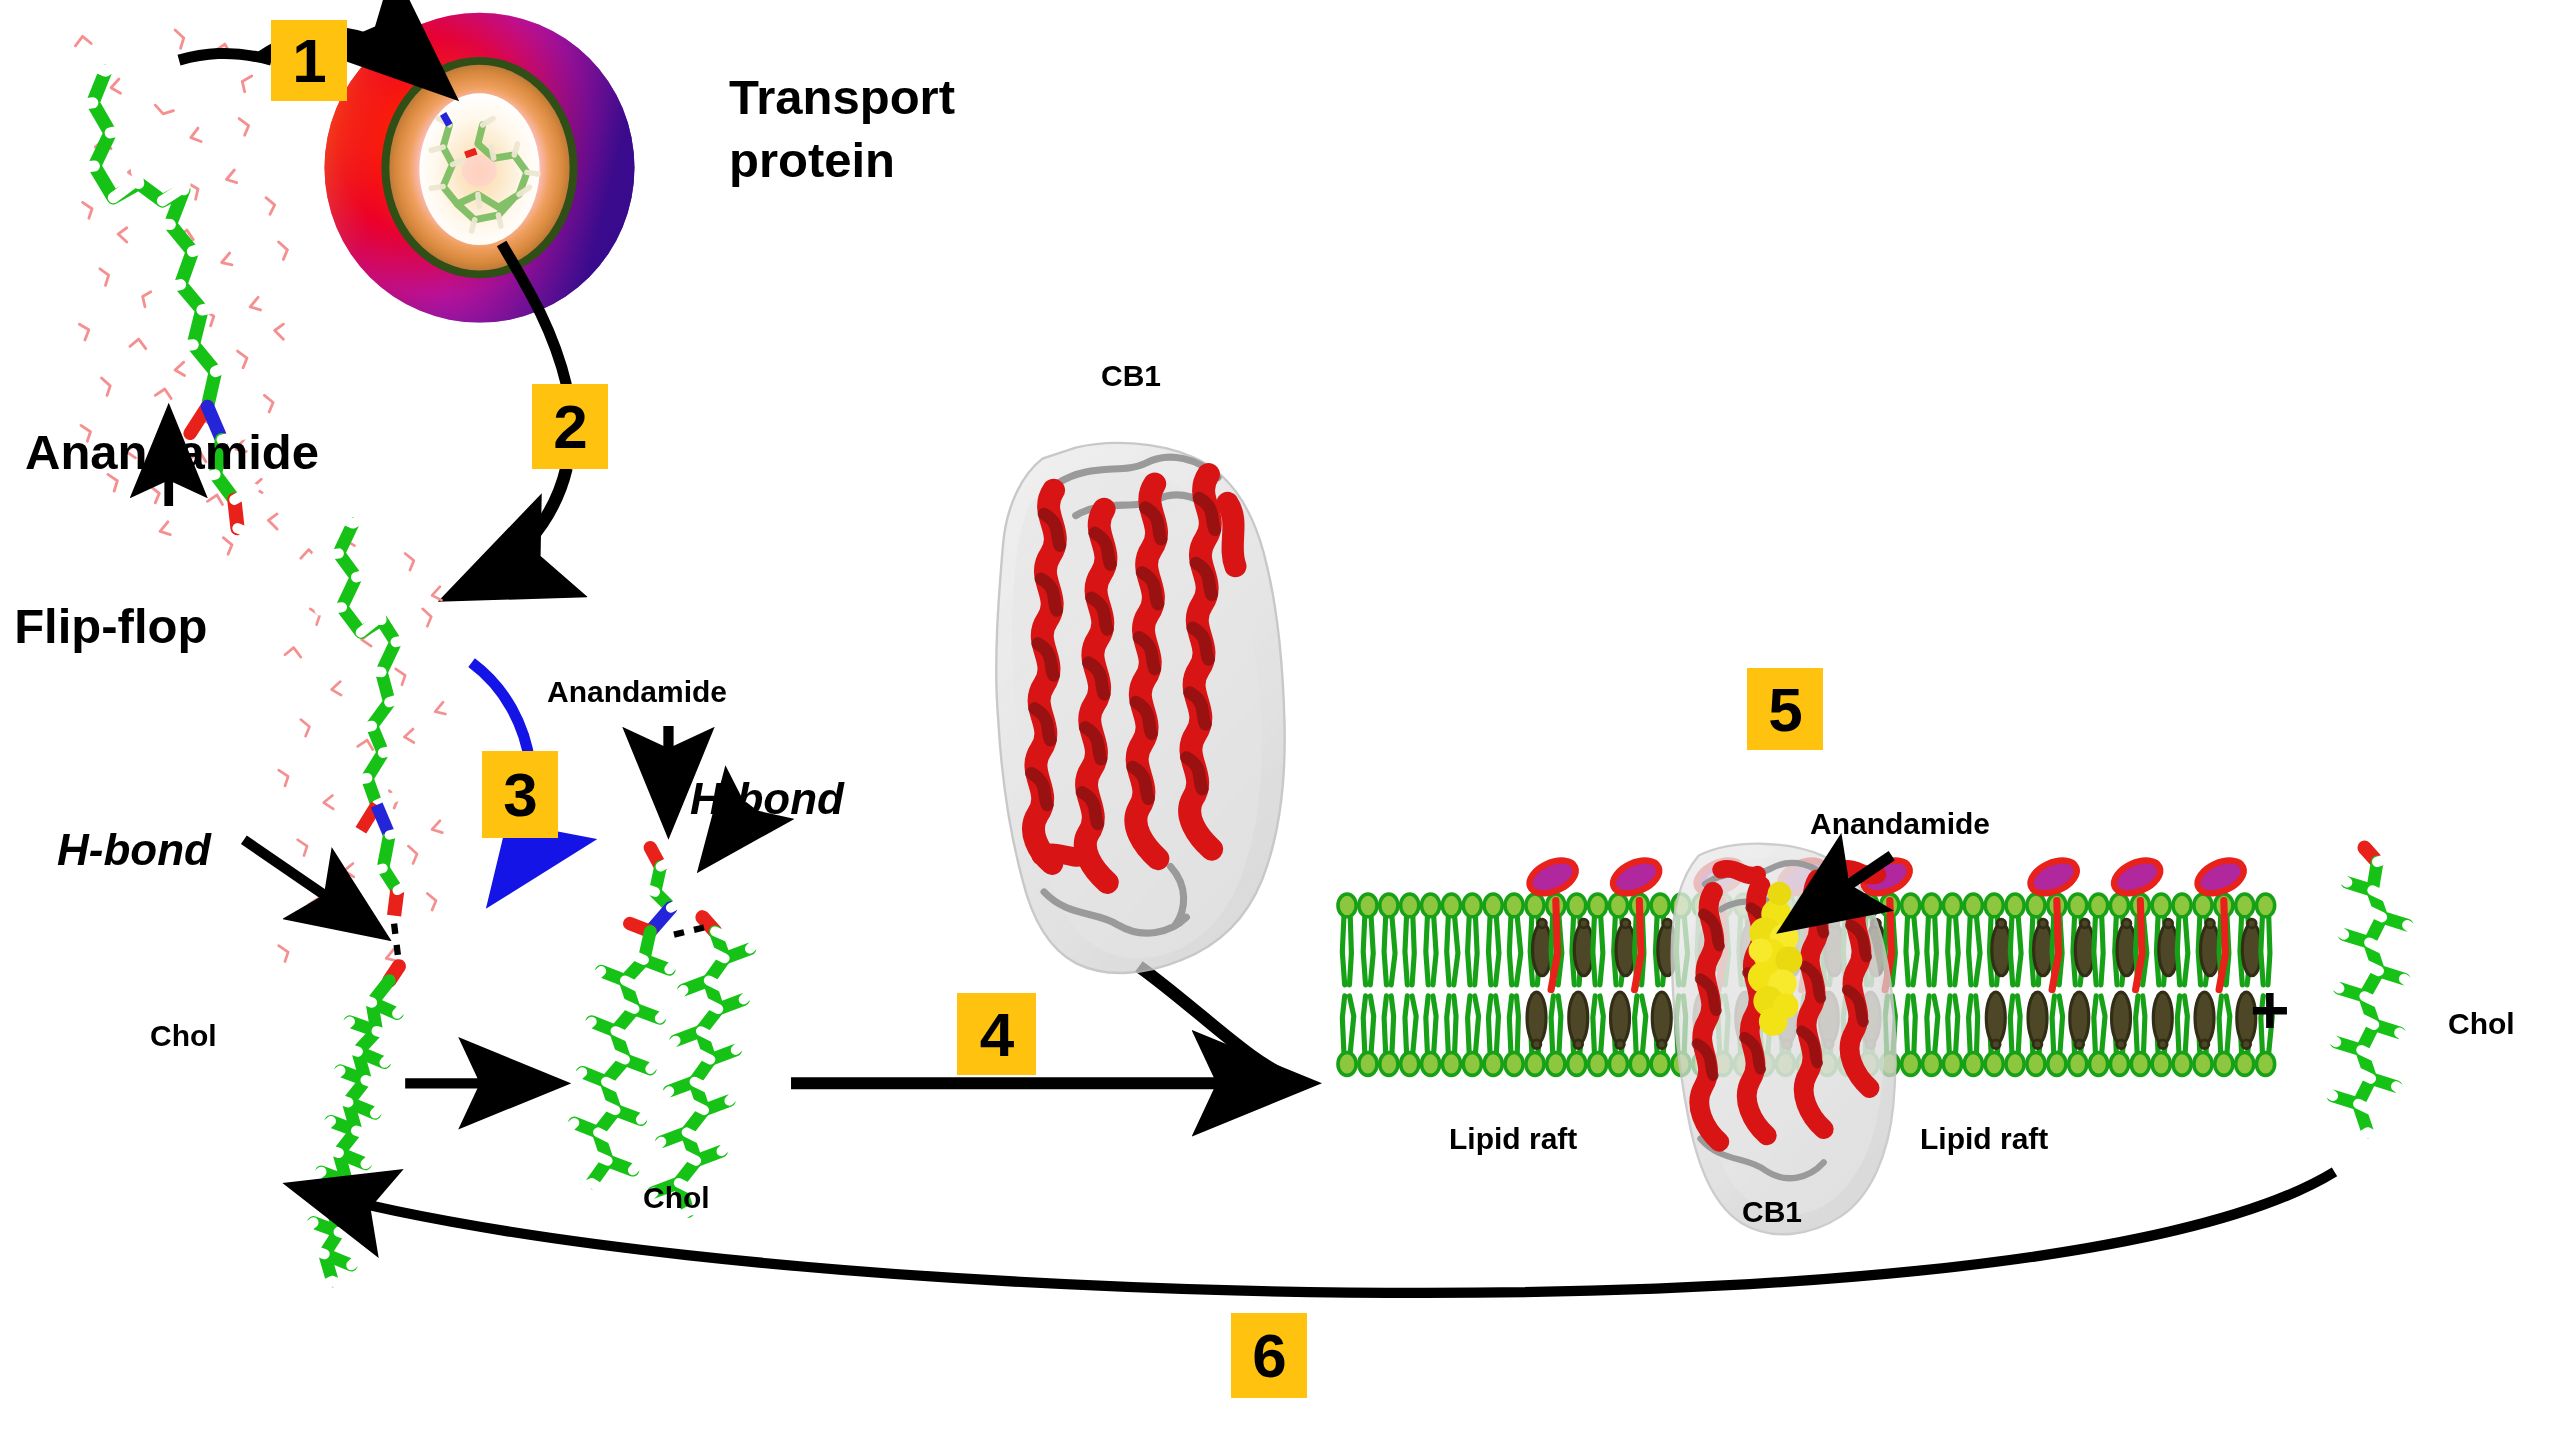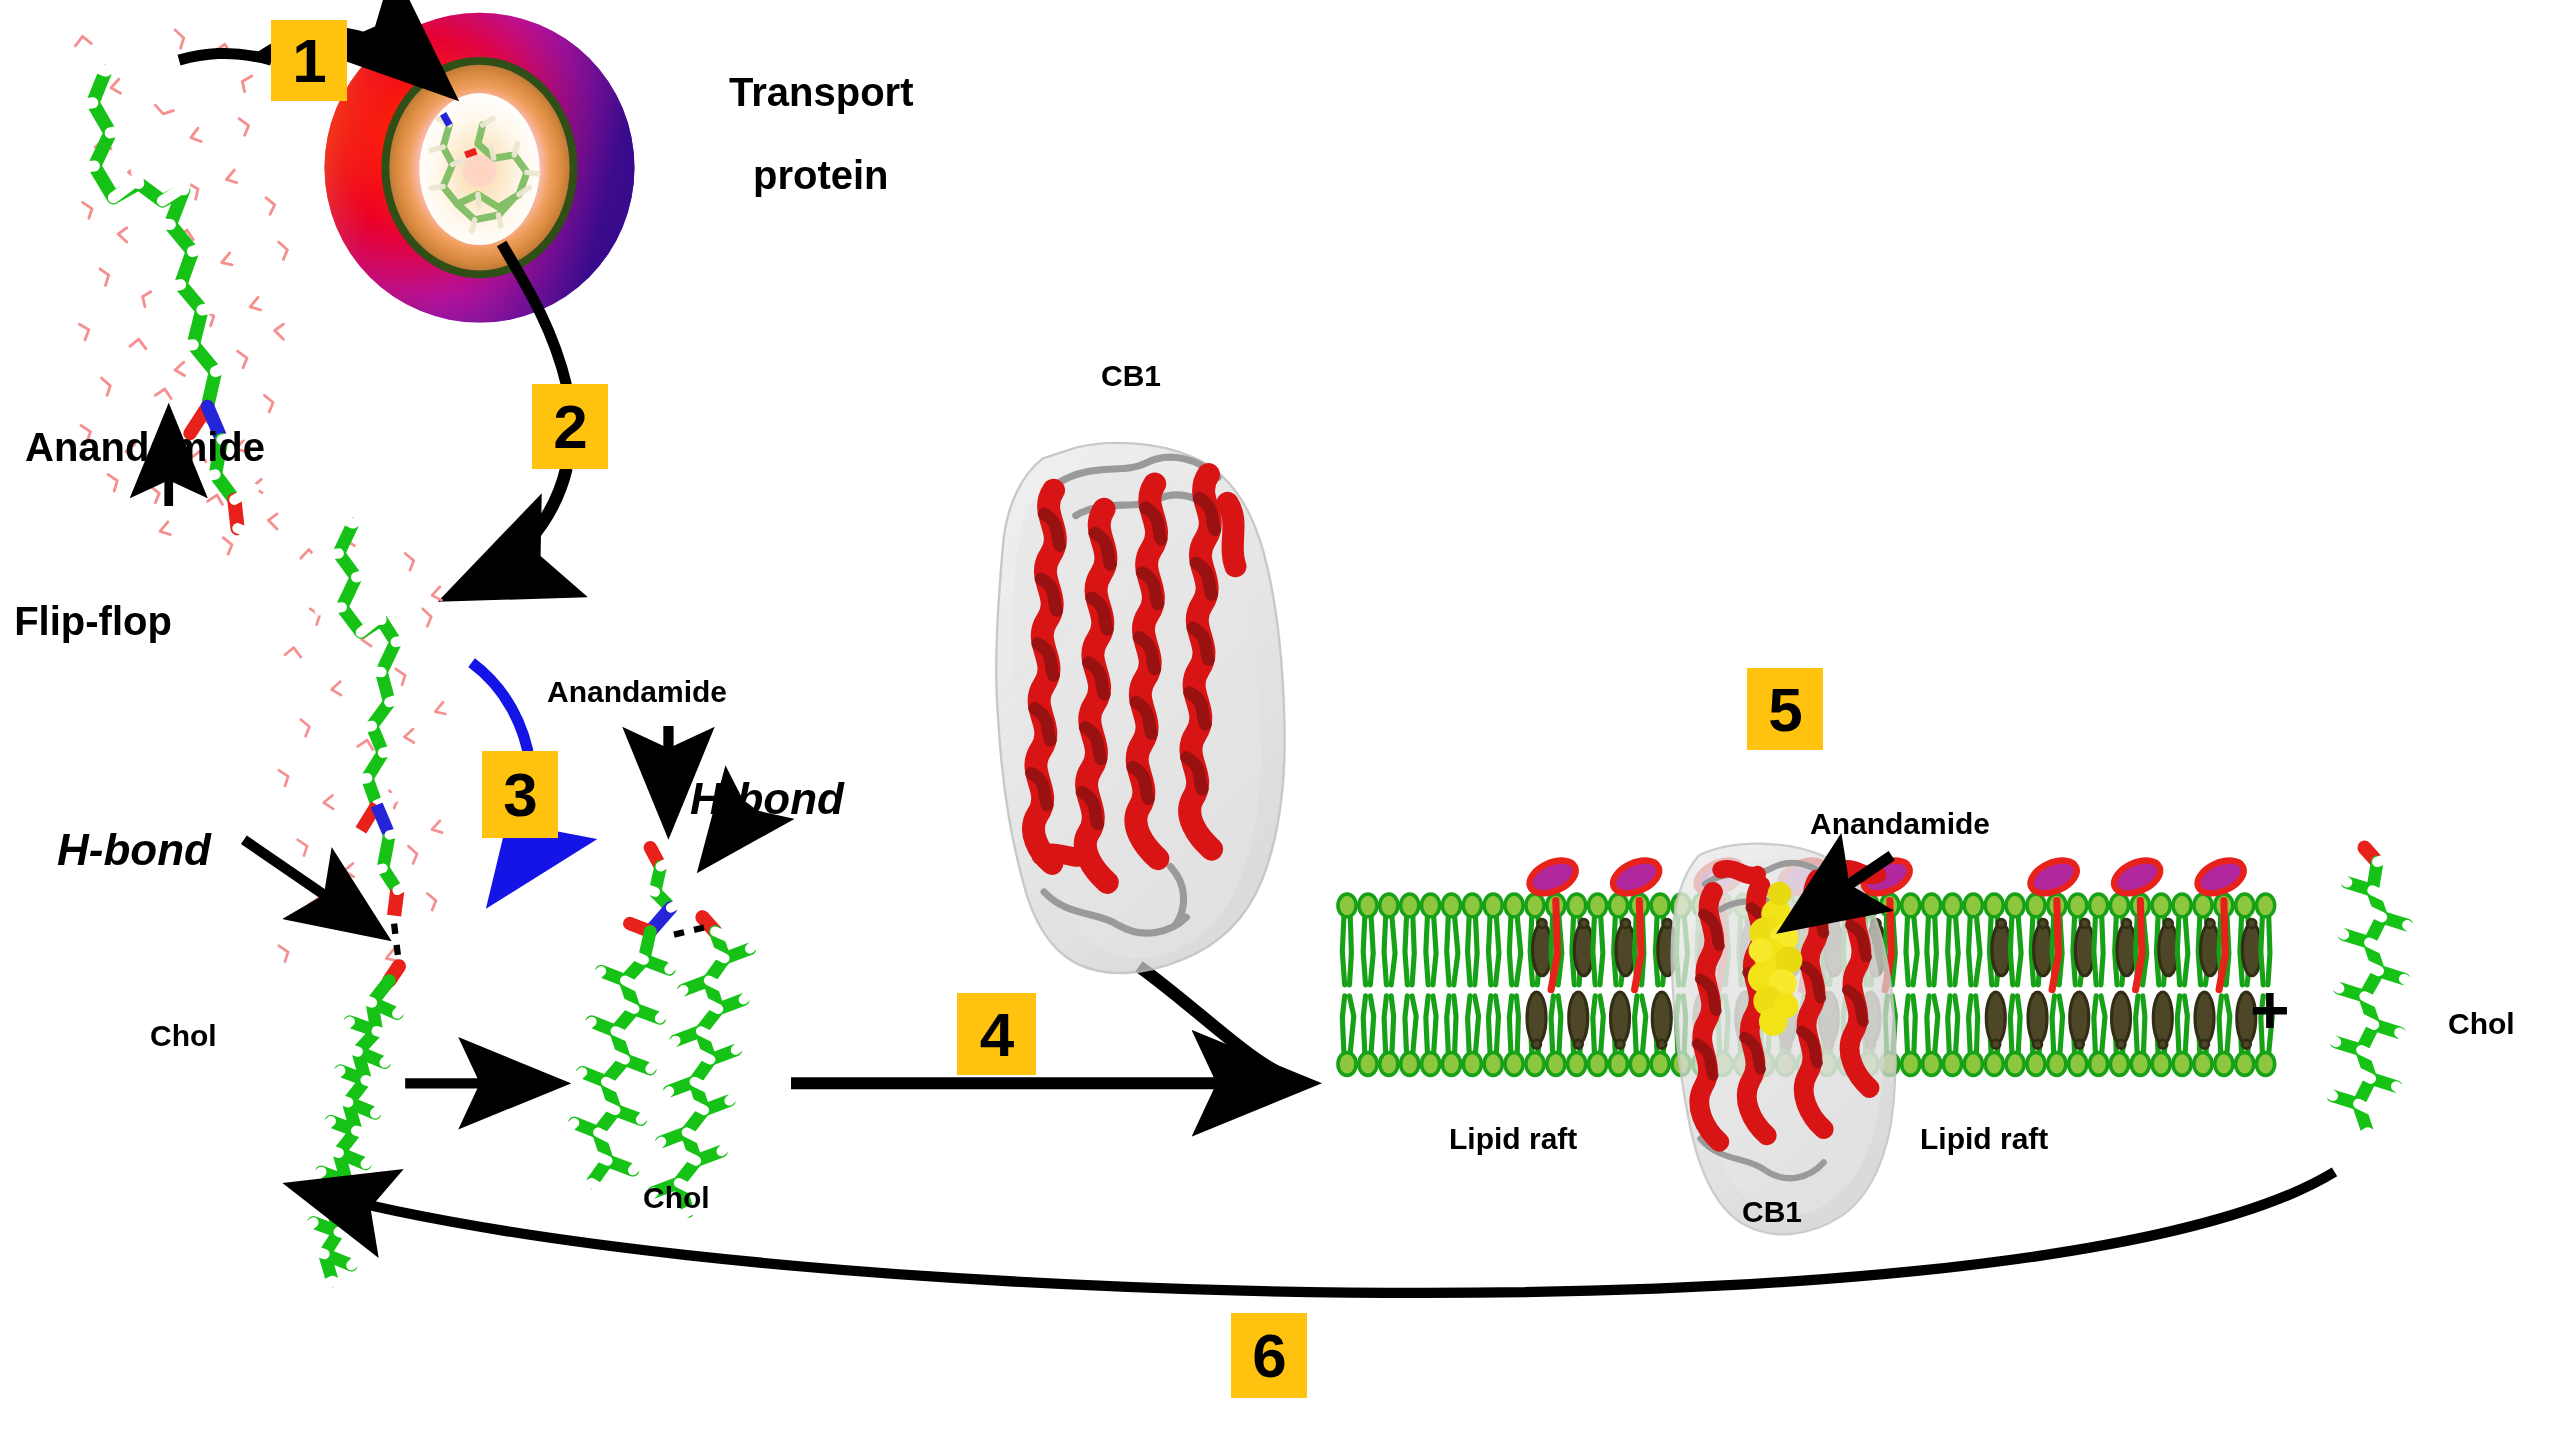--- a/index.html
+++ b/index.html
@@ -25,21 +25,21 @@
     height: 1432px;
   }
   .lbl {
     position: absolute;
     font-family: "Liberation Sans", sans-serif;
     font-weight: bold;
     color: #000000;
     white-space: nowrap;
     line-height: 1.08;
   }
-  .lbl-big   { font-size: 40px; }
+  .lbl-big   { font-size: 49px; }
   .lbl-med   { font-size: 30px; }
   .lbl-hbond { font-size: 44px; font-style: italic; font-weight: bold; }
   .lbl-plus  { font-size: 68px; font-weight: bold; }
 
   .badge {
     position: absolute;
     background: #FFC20E;
     color: #000000;
     font-family: "Liberation Sans", sans-serif;
     font-weight: bold;
@@ -860,21 +860,21 @@
   <div class="badge" style="left:271px; top:20px; width:76px; height:81px;">1</div>
   <div class="badge" style="left:532px; top:384px; width:76px; height:85px;">2</div>
   <div class="badge" style="left:482px; top:751px; width:76px; height:87px;">3</div>
   <div class="badge" style="left:957px; top:993px; width:79px; height:82px;">4</div>
   <div class="badge" style="left:1747px; top:668px; width:76px; height:82px;">5</div>
   <div class="badge" style="left:1231px; top:1313px; width:76px; height:85px;">6</div>
 
   <div class="lbl lbl-big" style="left:25px; top:426px;">Anandamide</div>
 
   <div class="lbl lbl-big" style="left:729px; top:71px;">Transport</div>
-  <div class="lbl lbl-big" style="left:753px; top:134px;margin-top:20px;">protein</div>
+  <div class="lbl lbl-big" style="left:729px; top:134px;">protein</div>
 
   <div class="lbl lbl-big" style="left:14.2px; top:600px;">Flip-flop</div>
 
   <div class="lbl lbl-med" style="left:547px; top:676px;">Anandamide</div>
 
   <div class="lbl lbl-hbond" style="left:57px; top:826px;">H-bond</div>
   <div class="lbl lbl-hbond" style="left:690px; top:775px;">H-bond</div>
 
   <div class="lbl lbl-med" style="left:150px; top:1020px;">Chol</div>
   <div class="lbl lbl-med" style="left:643px; top:1182px;">Chol</div>

